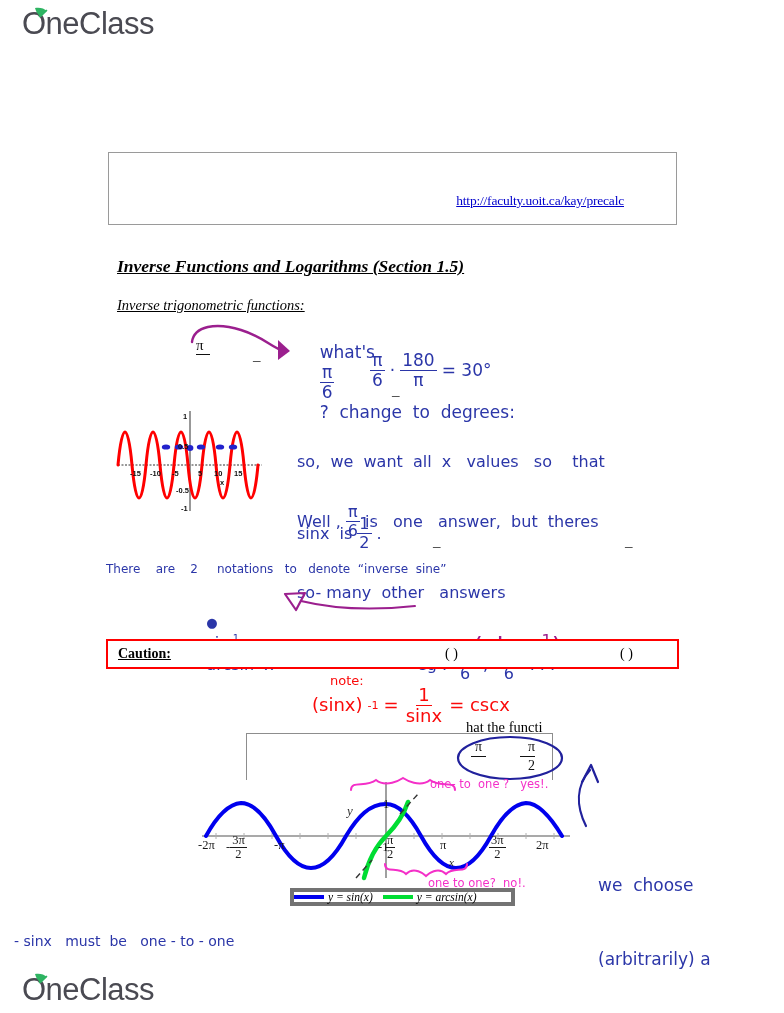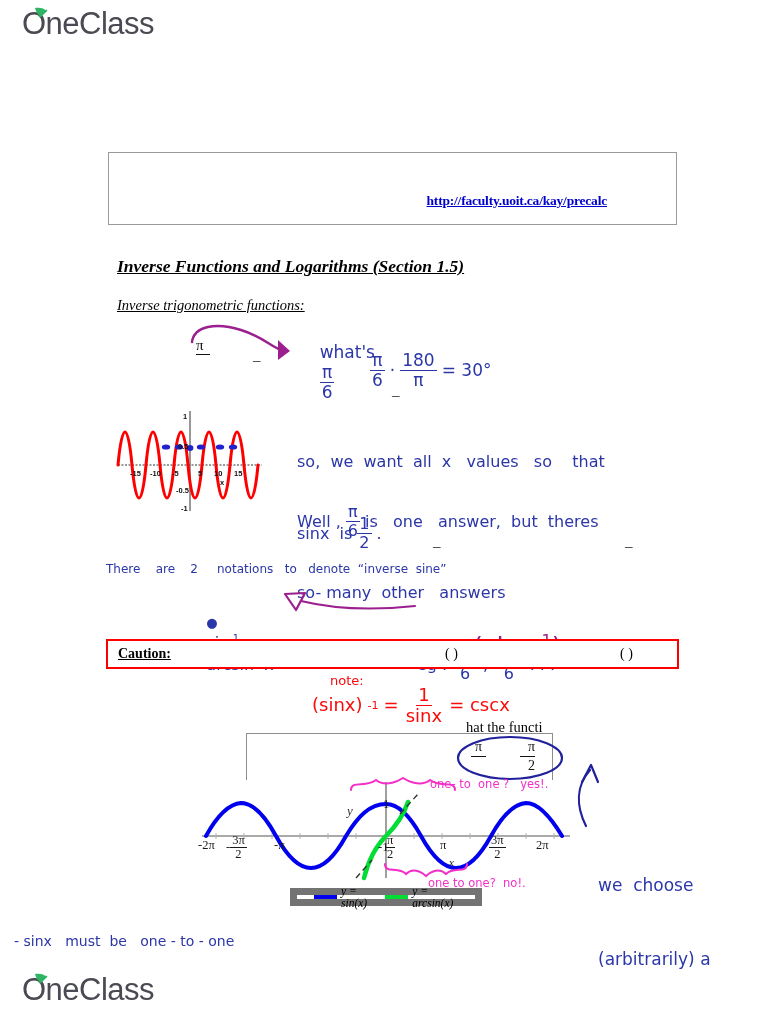--- a/index.html
+++ b/index.html
@@ -22,22 +22,22 @@
     font-size:31px; letter-spacing:-0.5px; color:#4a4a52; font-weight:400;
   }
   .logo-leaf { position:absolute; pointer-events:none; }
 
   
   .url-box {
     position:absolute; left:108px; top:152px; width:569px; height:73px;
     border:1px solid #9a9a9a; background:#fff;
   }
   .url-link {
-    position:absolute; right:69px; top:40px;
-    color:#0000cc; font-weight:bold; font-size:13.5px;
+    position:absolute; right:52px; top:40px;
+    color:#0000cc; font-weight:normal; font-size:13.5px;
     text-decoration:underline; font-family:"Liberation Serif", serif;
     letter-spacing:-0.2px;
   }
 
   
   .doc-title {
     position:absolute; left:117px; top:256px;
     font-size:17.5px; font-weight:bold; font-style:italic;
     text-decoration:underline; color:#000;
   }
@@ -102,23 +102,23 @@
   }
   .pi-cell-a { position:absolute; left:471px; top:739px; font-size:14px; color:#111;
                font-family:"Liberation Serif", serif; text-align:center; }
   .pi-cell-a .bar { display:block; border-bottom:1.3px solid #111; width:15px; margin:1px auto 0; }
   .pi-cell-b { position:absolute; left:520px; top:739px; font-size:14px; color:#111;
                font-family:"Liberation Serif", serif; text-align:right; }
   .pi-cell-b .bar { display:block; border-bottom:1.3px solid #111; width:15px; margin:1px auto 1px; }
 
   
   .legend2 {
-    position:absolute; left:290px; top:888px; width:192px; height:18px;
-    border:7px solid #737373; background:#fff;
-    display:flex; align-items:center; gap:4px; padding:0 17px;
+    position:absolute; left:290px; top:888px; width:225px; height:18px;
+    border:4px solid #737373; background:#fff;
+    display:flex; align-items:center; gap:4px; padding:0 0;
     font-family:"Liberation Serif", serif; font-size:11.5px; font-style:italic; color:#000;
   }
   .legend2 .swatch { width:30px; height:3.5px; display:inline-block; }
 
   
   .ax { position:absolute; font-family:"Liberation Serif", serif; color:#1a1a1a;
         font-size:12.5px; }
   .ax .f { display:inline-flex; flex-direction:column; align-items:center; line-height:1.02;
            vertical-align:middle; }
   .ax .f .n { border-bottom:1.1px solid #1a1a1a; padding:0 2px; }
@@ -162,20 +162,21 @@
     <path d="M6 22 C8 6, 30 2, 55 10 C78 17, 86 28, 98 31" stroke="#9b1f8e" stroke-width="2.4" fill="none" stroke-linecap="round"></path>
     <path d="M92 20 L104 31 L92 40 Z" fill="#9b1f8e"></path>
   </svg>
 
   <div class="hw hw-blue" style="left:298px; top:318px; font-size:17px;">
     <span>what's</span>
     <span class="frac">
       <span class="num">π</span>
       <span class="den">6</span>
     </span>
+    <span>?  change  to  degrees:</span>
   </div>
 
   <div class="hw hw-blue" style="left:370px; top:352px; font-size:17px; display:flex; align-items:center; gap:5px;">
     <span class="frac">
       <span class="num">π</span>
       <span class="den">6</span>
     </span>
     <span>·</span>
     <span class="frac">
       <span class="num">180</span>

